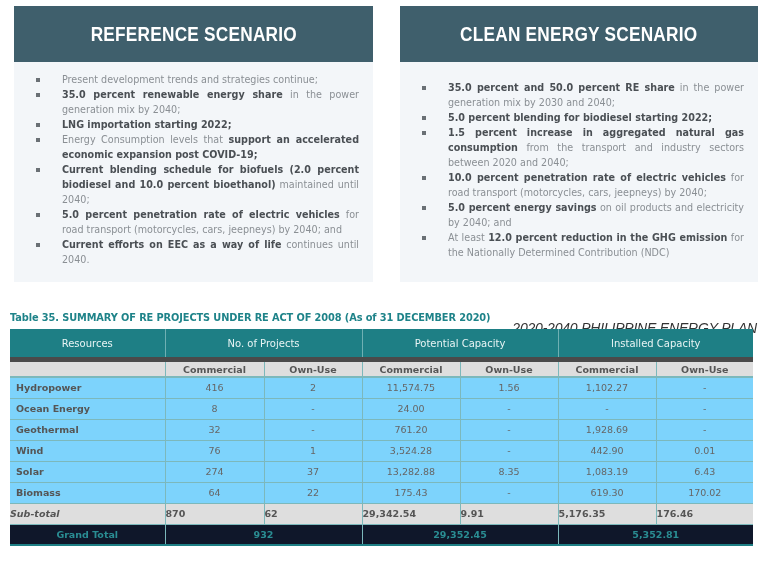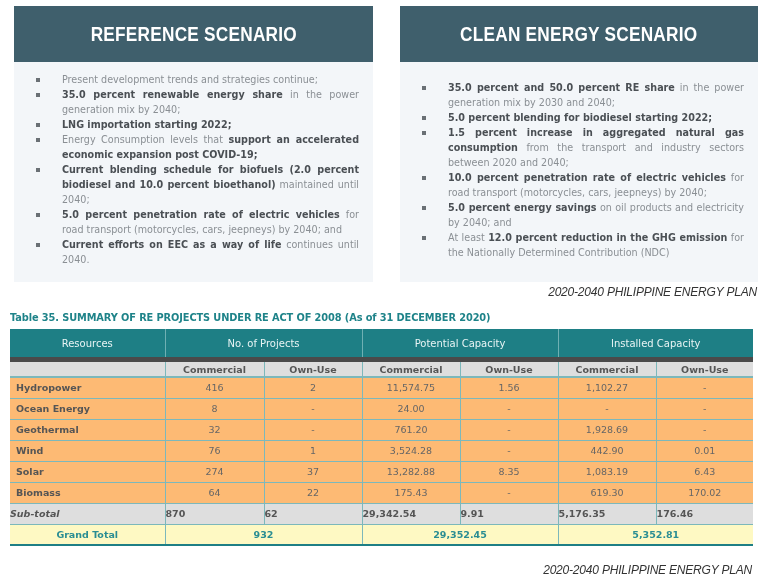--- a/index.html
+++ b/index.html
@@ -24,21 +24,21 @@
     position: relative; padding-left: 26px; font-size: 9.6px; line-height: 15px;
     color: #8a8f94; text-align: justify; margin-bottom: 0px;
   }
   .bullets li .dot {
     position: absolute; left: 0; top: 6px; width: 4px; height: 4px; background: #6a7075;
   }
   .bullets li b { color: #4a4f54; font-weight: bold; }
 
   .caption {
     position: absolute; font-family: "Liberation Sans", sans-serif; font-style: italic;
-    font-size: 12px; color: #333; letter-spacing: -0.2px;
+    font-size: 14px; color: #333; letter-spacing: -0.2px; margin-top: 35px;
   }
   .caption.c1 { top: 285px; right: 13px; }
   .caption.c2 { top: 563px; right: 18px; }
 
   .table-title {
     position: absolute; left: 10px; top: 312px; font-size: 9.8px; font-weight: bold;
     color: #1e8389; letter-spacing: -0.1px; white-space: nowrap;
   }
 
   table.re {
@@ -59,35 +59,35 @@
   }
   .head-row th:last-child { border-right: none; }
   .stripe-row td { height: 5px; background: #4a4a4a; padding: 0; }
   .sub-row td {
     background: #dedede; height: 15px; text-align: center; font-weight: bold; color: #555;
     border-right: 1px solid #7cb8bb; border-bottom: 2px solid #7cb8bb;
   }
   .sub-row td:last-child { border-right: none; }
 
   .data-row td {
-    height: 21px; text-align: center; color: #666; background: #fdba74;
+    height: 21px; text-align: center; color: #666; background: #7dd3fc;
     border-right: 1px solid #7cb8bb; border-bottom: 1px solid #7cb8bb;
   }
   .data-row td:first-child { text-align: left; padding-left: 6px; font-weight: bold; color: #555; }
   .data-row td:last-child { border-right: none; }
 
   .subtotal-row td {
     height: 21px; text-align: left; background: #dedede; font-weight: bold; color: #555;
     border-right: 1px solid #7cb8bb; border-bottom: 1px solid #7cb8bb;
   }
   .subtotal-row td:first-child { font-style: italic; }
   .subtotal-row td:last-child { border-right: none; }
 
   .grand-row td {
-    height: 21px; text-align: center; background: #fef9c3; font-weight: bold; color: #2a8d93;
+    height: 21px; text-align: center; background: #0f172a; font-weight: bold; color: #2a8d93;
     border-right: 1px solid #7cb8bb; border-bottom: 2px solid #1e7f85;
   }
   .grand-row td:last-child { border-right: none; }
 </style>
 </head>
 <body>
 
 <section class="scenario left">
   <div class="scenario-header">
     <span>REFERENCE SCENARIO</span>

